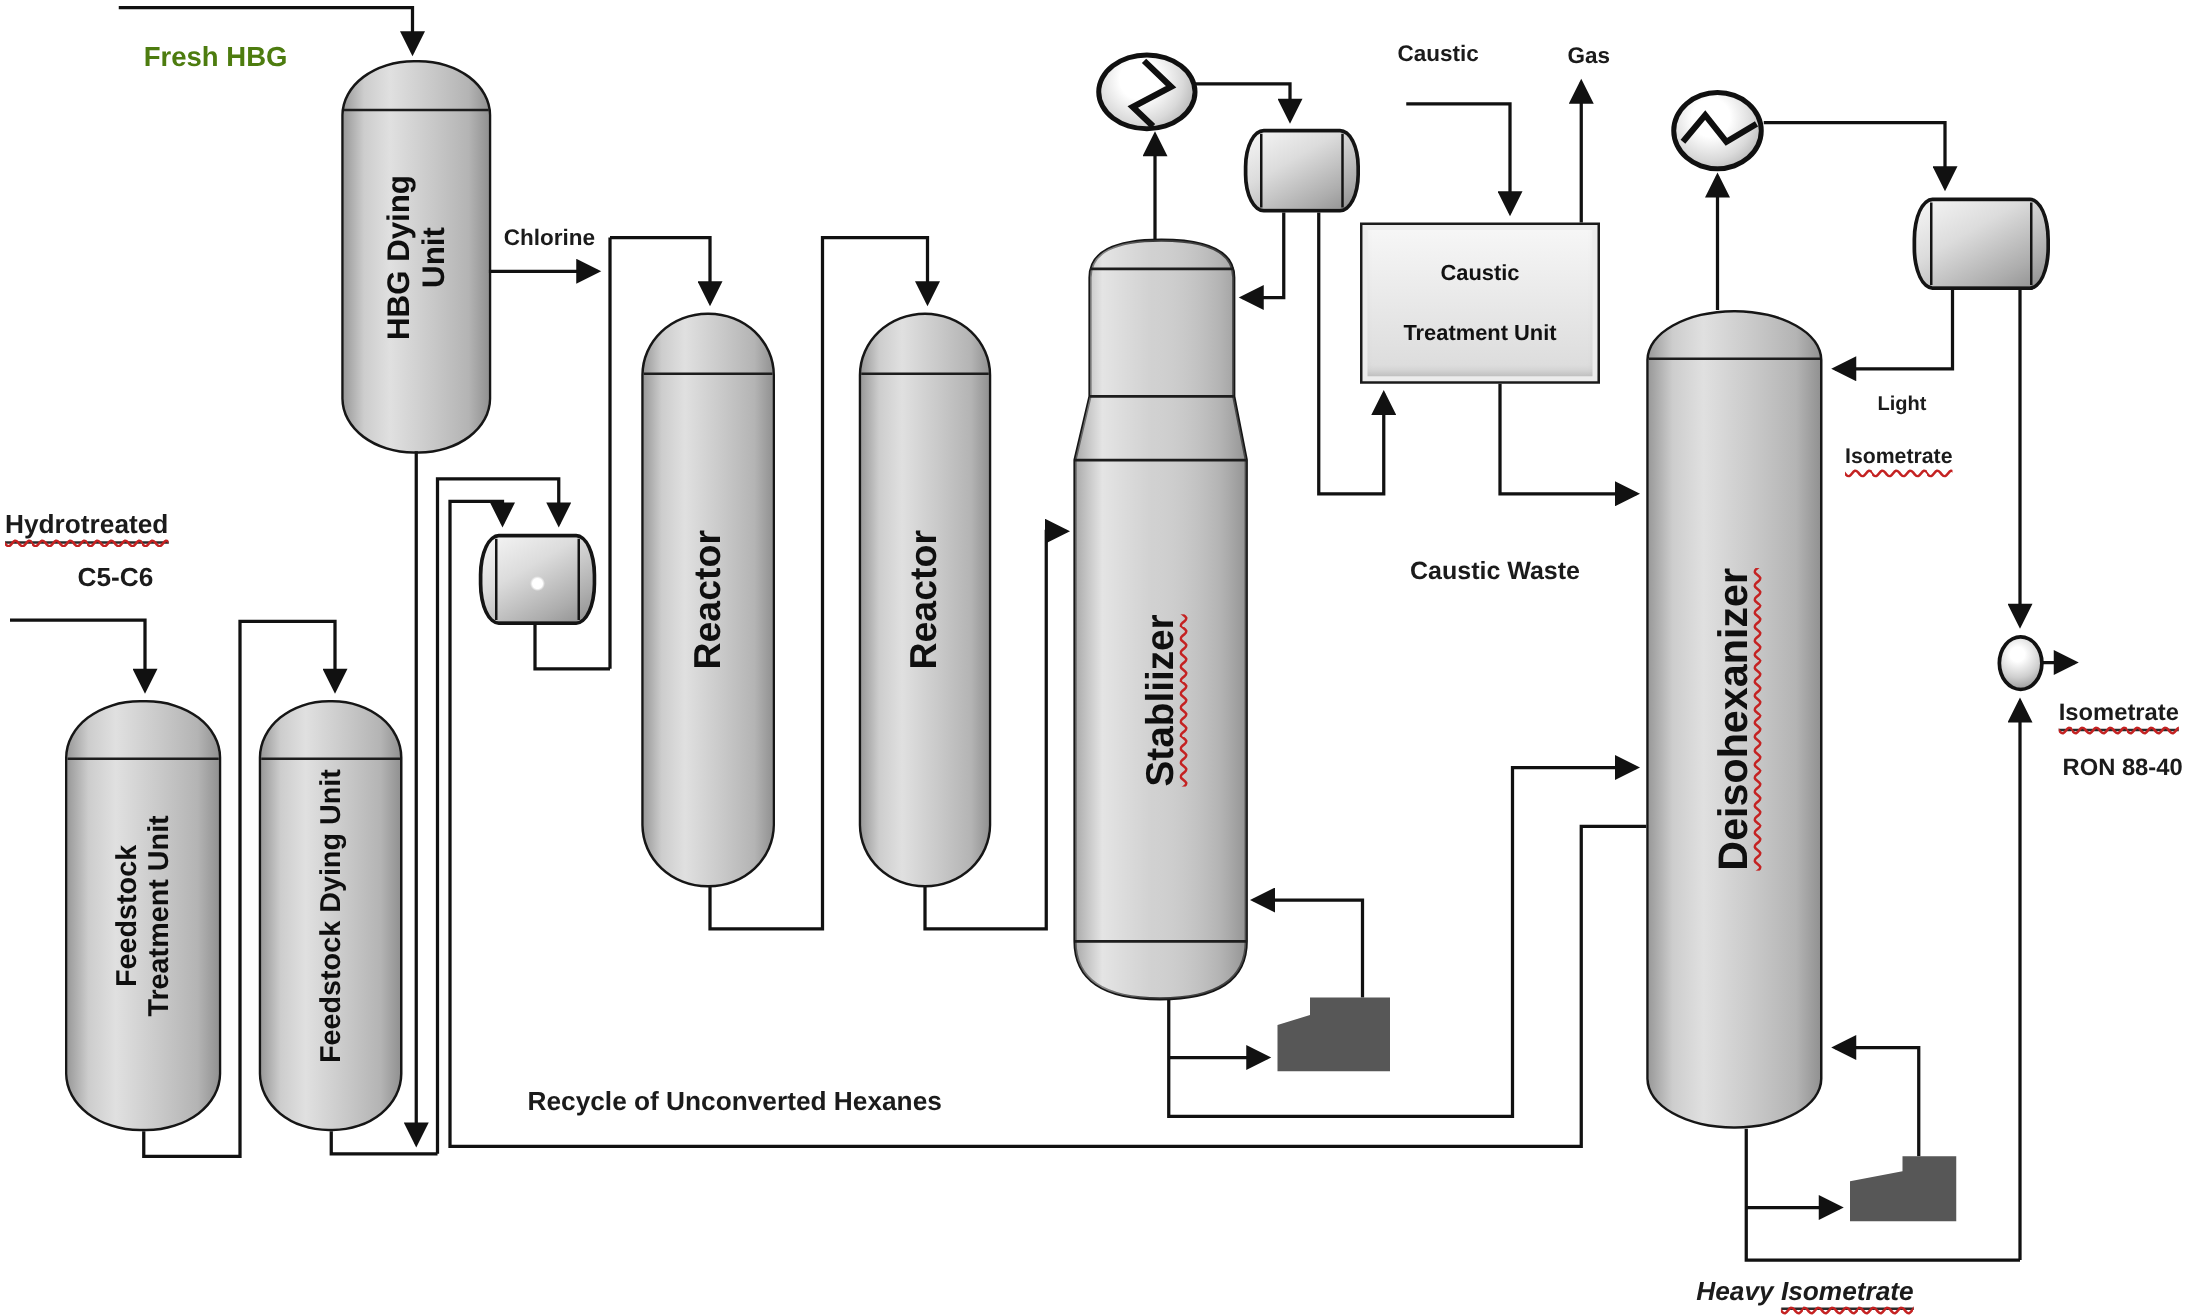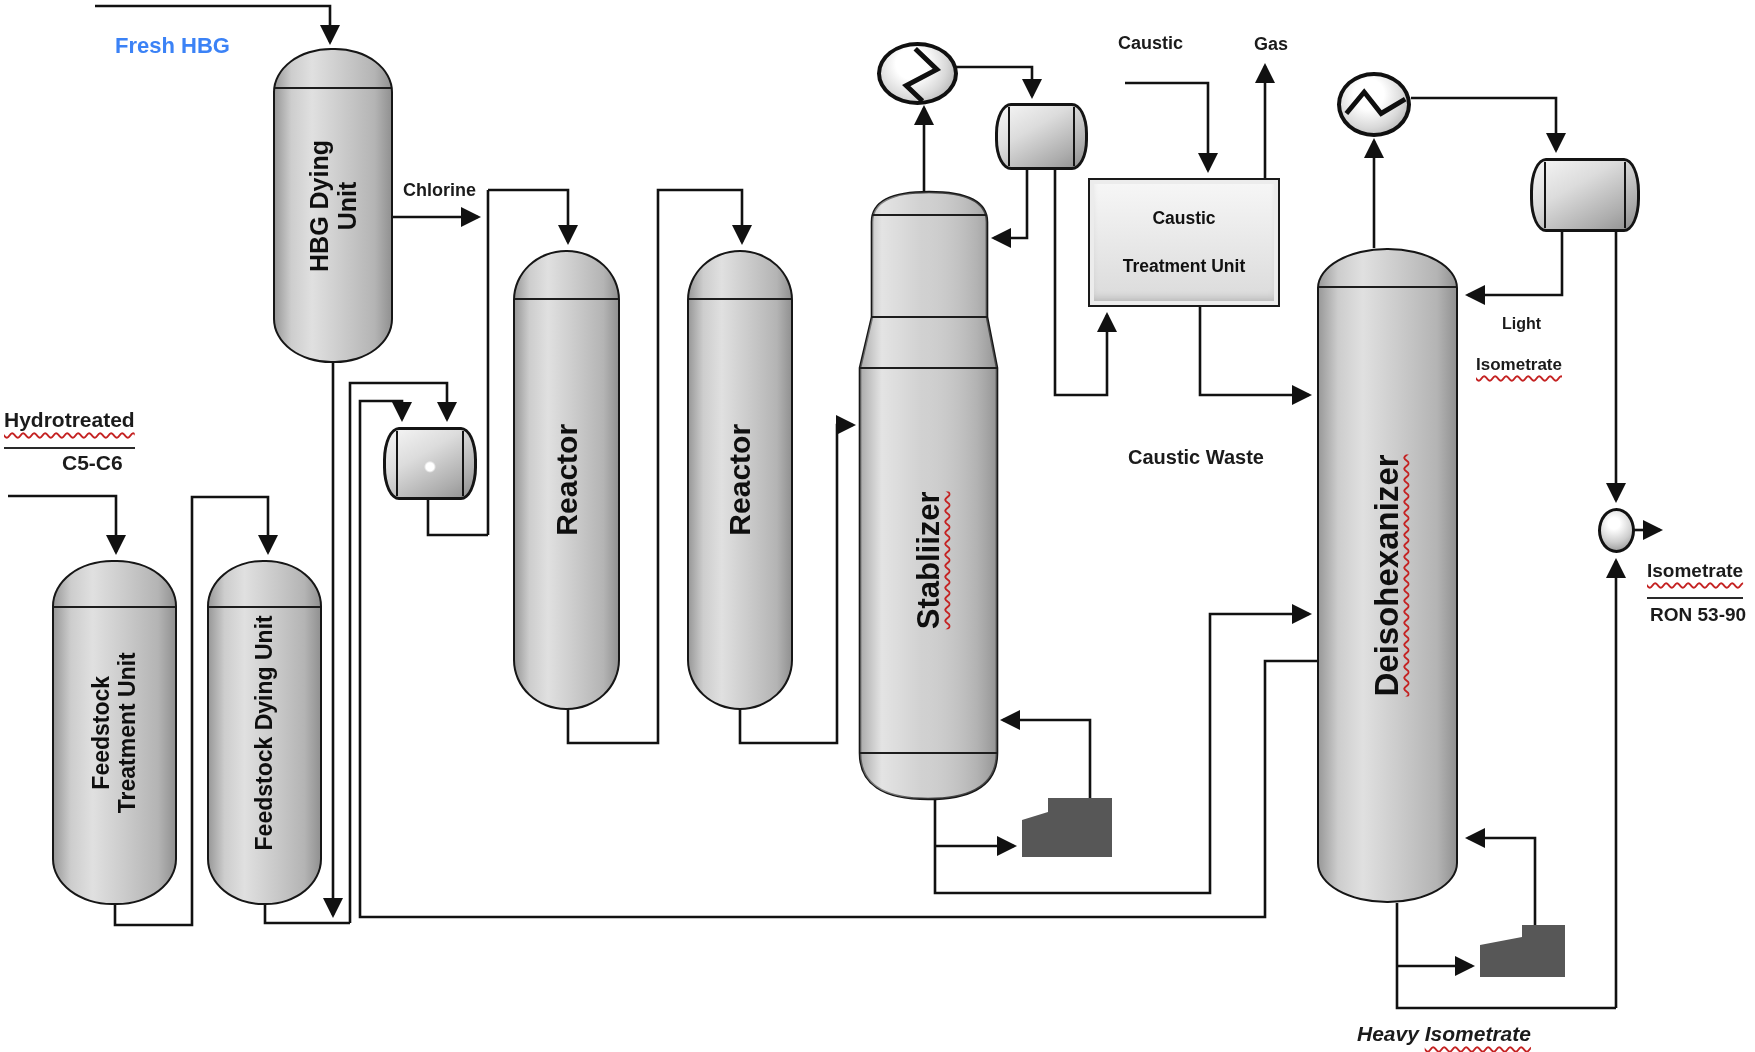--- a/index.html
+++ b/index.html
@@ -15,21 +15,21 @@
     border:2.5px solid #161616;
     background:linear-gradient(to right,#9a9a9a 0%,#cdcdcd 14%,#e0e0e0 32%,#c8c8c8 62%,#b4b4b4 86%,#929292 100%);
   }
   .vessel::after {
     content:''; position:absolute; left:0; right:0; top:var(--seam,11%);
     border-top:2px solid #1d1d1d;
   }
   .vlabel { position:absolute; inset:0; display:flex; align-items:center; justify-content:center; pointer-events:none; }
   .rot { transform:rotate(-90deg); white-space:nowrap; text-align:center; font-weight:bold; color:#0f0f0f; line-height:1.12; }
   .sq  { text-decoration:underline wavy #c42222; text-decoration-thickness:2px; text-underline-offset:5px; }
-  .ul  { border-bottom:2.5px solid #2a2a2a; padding-bottom:15px; }
+  .ul  { border-bottom:2.5px solid #2a2a2a; padding-bottom:1px; }
 
   
   .drum {
     position:absolute; box-sizing:border-box;
     border:3px solid #141414; border-radius:16px / 45%;
     background:linear-gradient(150deg,#f6f6f6 0%,#dcdcdc 38%,#adadad 78%,#8f8f8f 100%);
   }
   .drum::before,.drum::after {
     content:''; position:absolute; top:1px; bottom:1px; border-left:2.5px solid #141414;
   }
@@ -188,36 +188,37 @@
       </svg>
   </div>
 
   <div class="box" style="left:1088px; top:178px; width:192px; height:129px;">
     <div>Caustic</div>
     <div>Treatment Unit</div>
   </div>
 
   <div class="sphere" style="left:1598px; top:508px; width:37px; height:45px;"></div>
 
-  <div class="lbl" style="left:115px; top:33px; font-size:22px; color:#3b82f6;">Fresh HBG</div>
+  <div class="lbl" style="left:115px; top:33px; font-size:22px; color:#4d7c0f;">Fresh HBG</div>
 
   <div class="lbl" style="left:403px; top:180px; font-size:18px;">Chlorine</div>
 
   <div class="lbl sq ul" style="left:4px; top:408px; font-size:21px;">Hydrotreated</div>
   <div class="lbl" style="left:42px; top:451px; font-size:21px;margin-left:20px;">C5-C6</div>
 
   <div class="lbl" style="left:1118px; top:33px; font-size:18px;">Caustic</div>
   <div class="lbl" style="left:1254px; top:34px; font-size:18px;">Gas</div>
 
   <div class="lbl" style="left:1128px; top:427px; font-size:20px;margin-top:19px;">Caustic Waste</div>
 
   <div class="lbl" style="left:1502px; top:315px; font-size:16px;">Light</div>
   <div class="lbl sq" style="left:1476px; top:355px; font-size:17px;">Isometrate</div>
 
   <div class="lbl sq ul" style="left:1647px; top:560px; font-size:19px;">Isometrate</div>
-  <div class="lbl" style="left:1650px; top:604px; font-size:19px;">RON 53-90</div>
+  <div class="lbl" style="left:1650px; top:604px; font-size:19px;">RON 88-40</div>
 
   <div class="lbl" style="left:1357px; top:1022px; font-size:21px;font-style:italic;">
     <span>Heavy </span><span class="sq ul">Isometrate</span>
   </div>
 
+  <div class="lbl" style="left:422px; top:870px; font-size:21px;">Recycle of Unconverted Hexanes</div>
 
 </div>
 
 </body></html>

